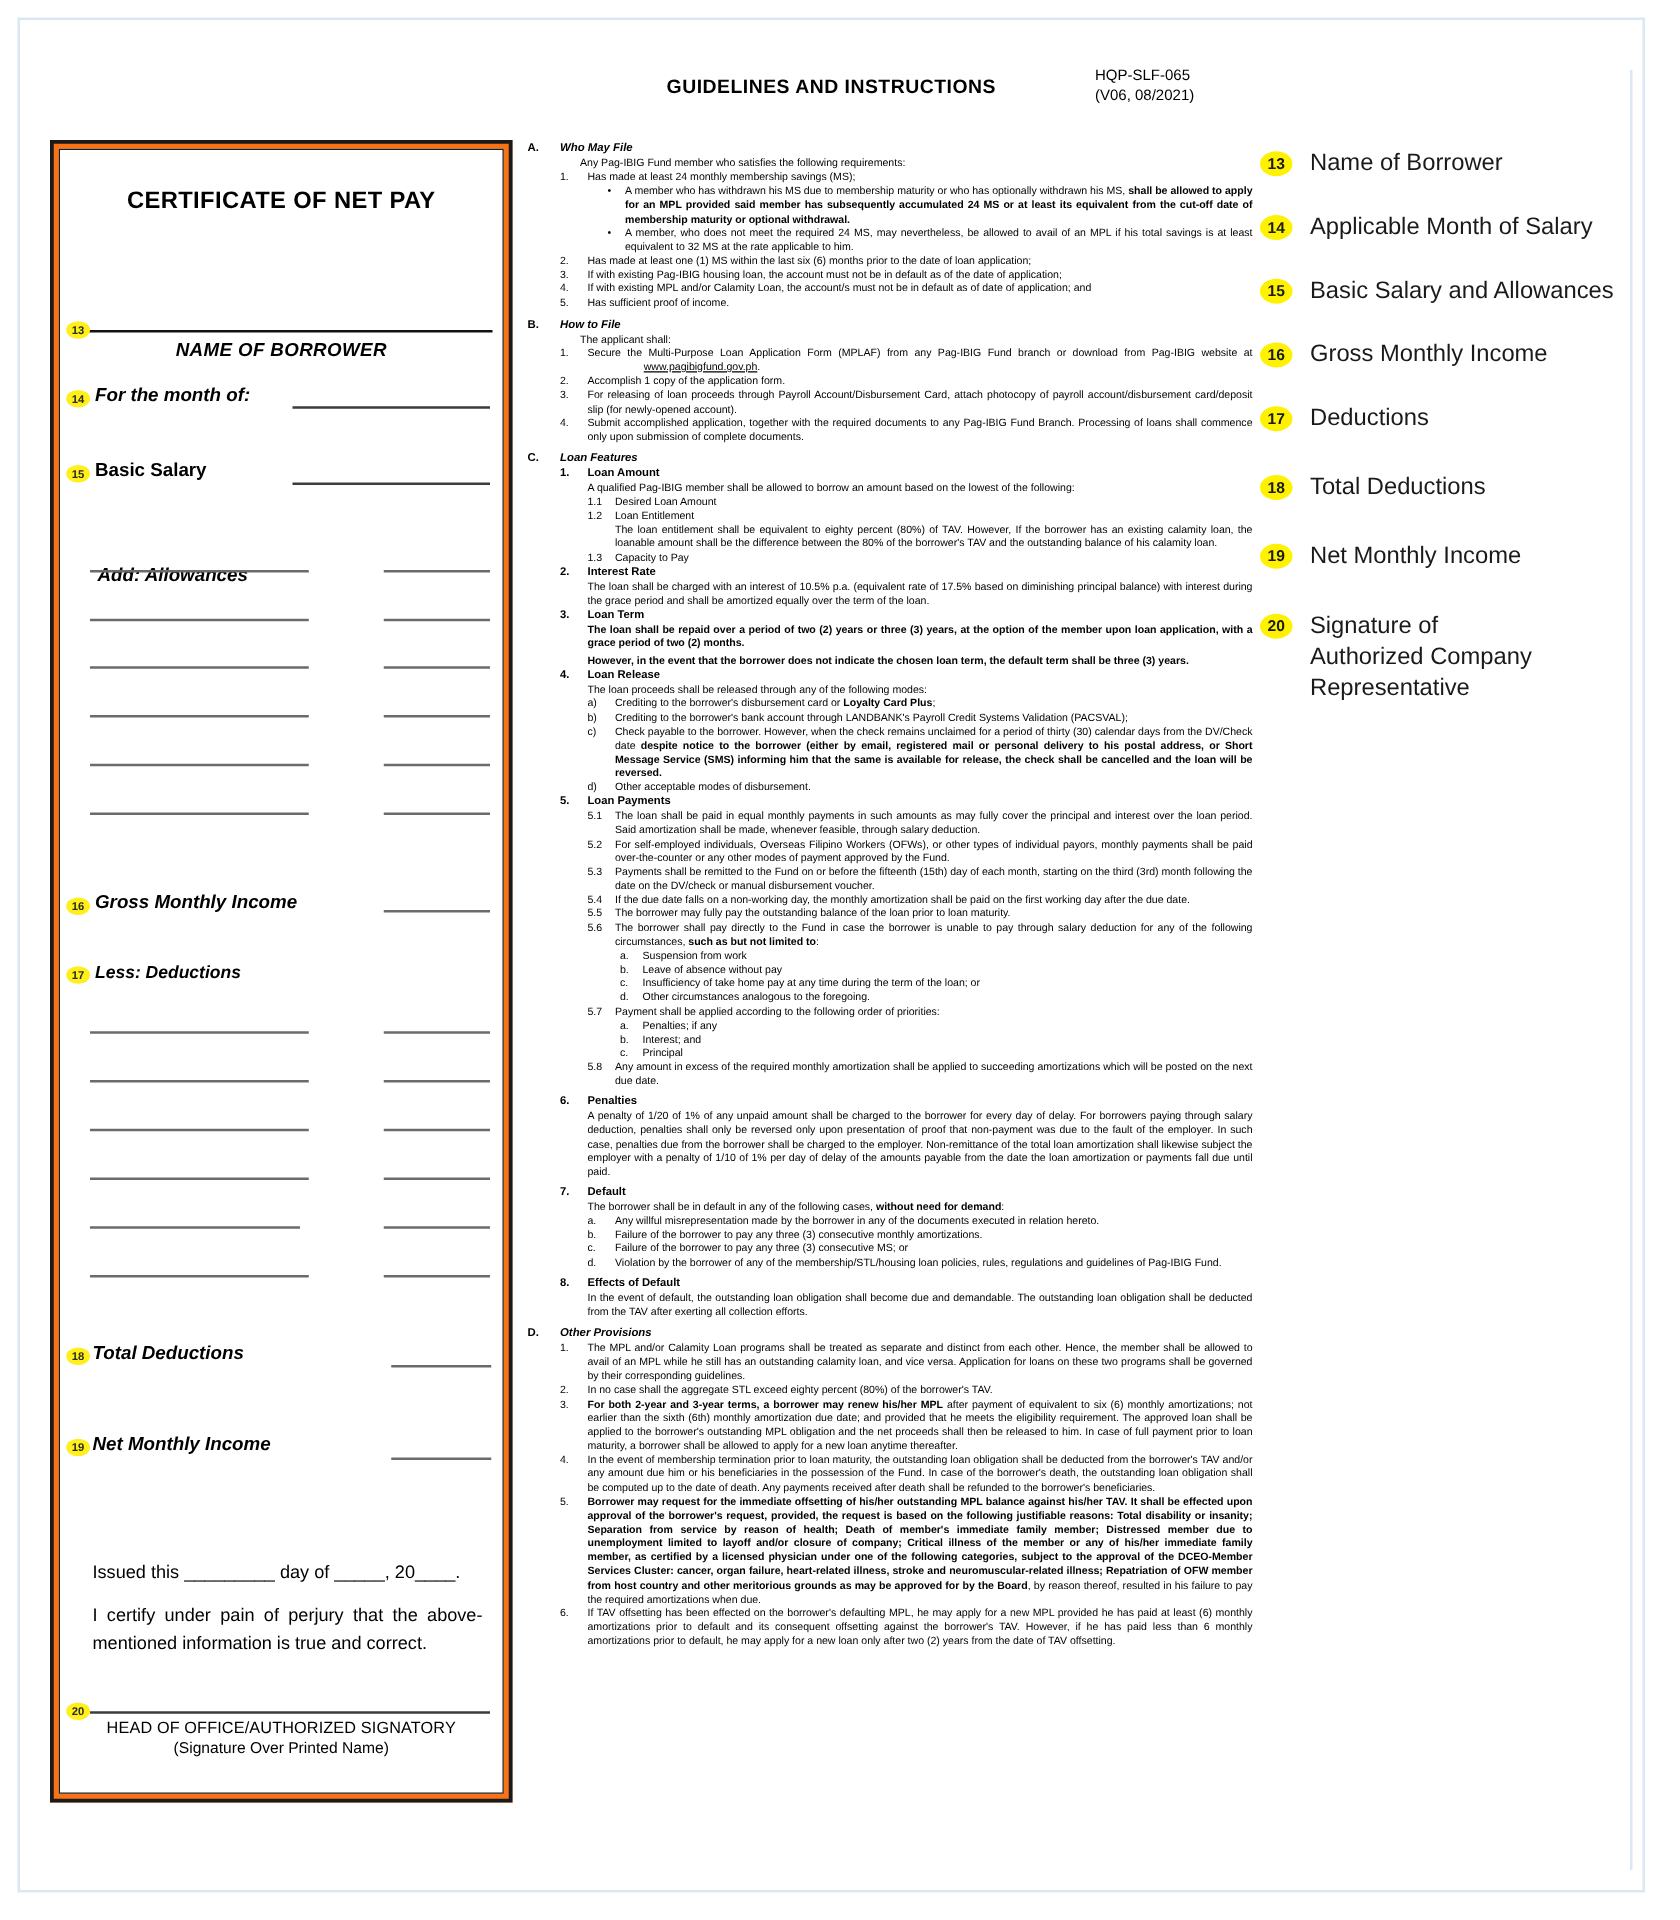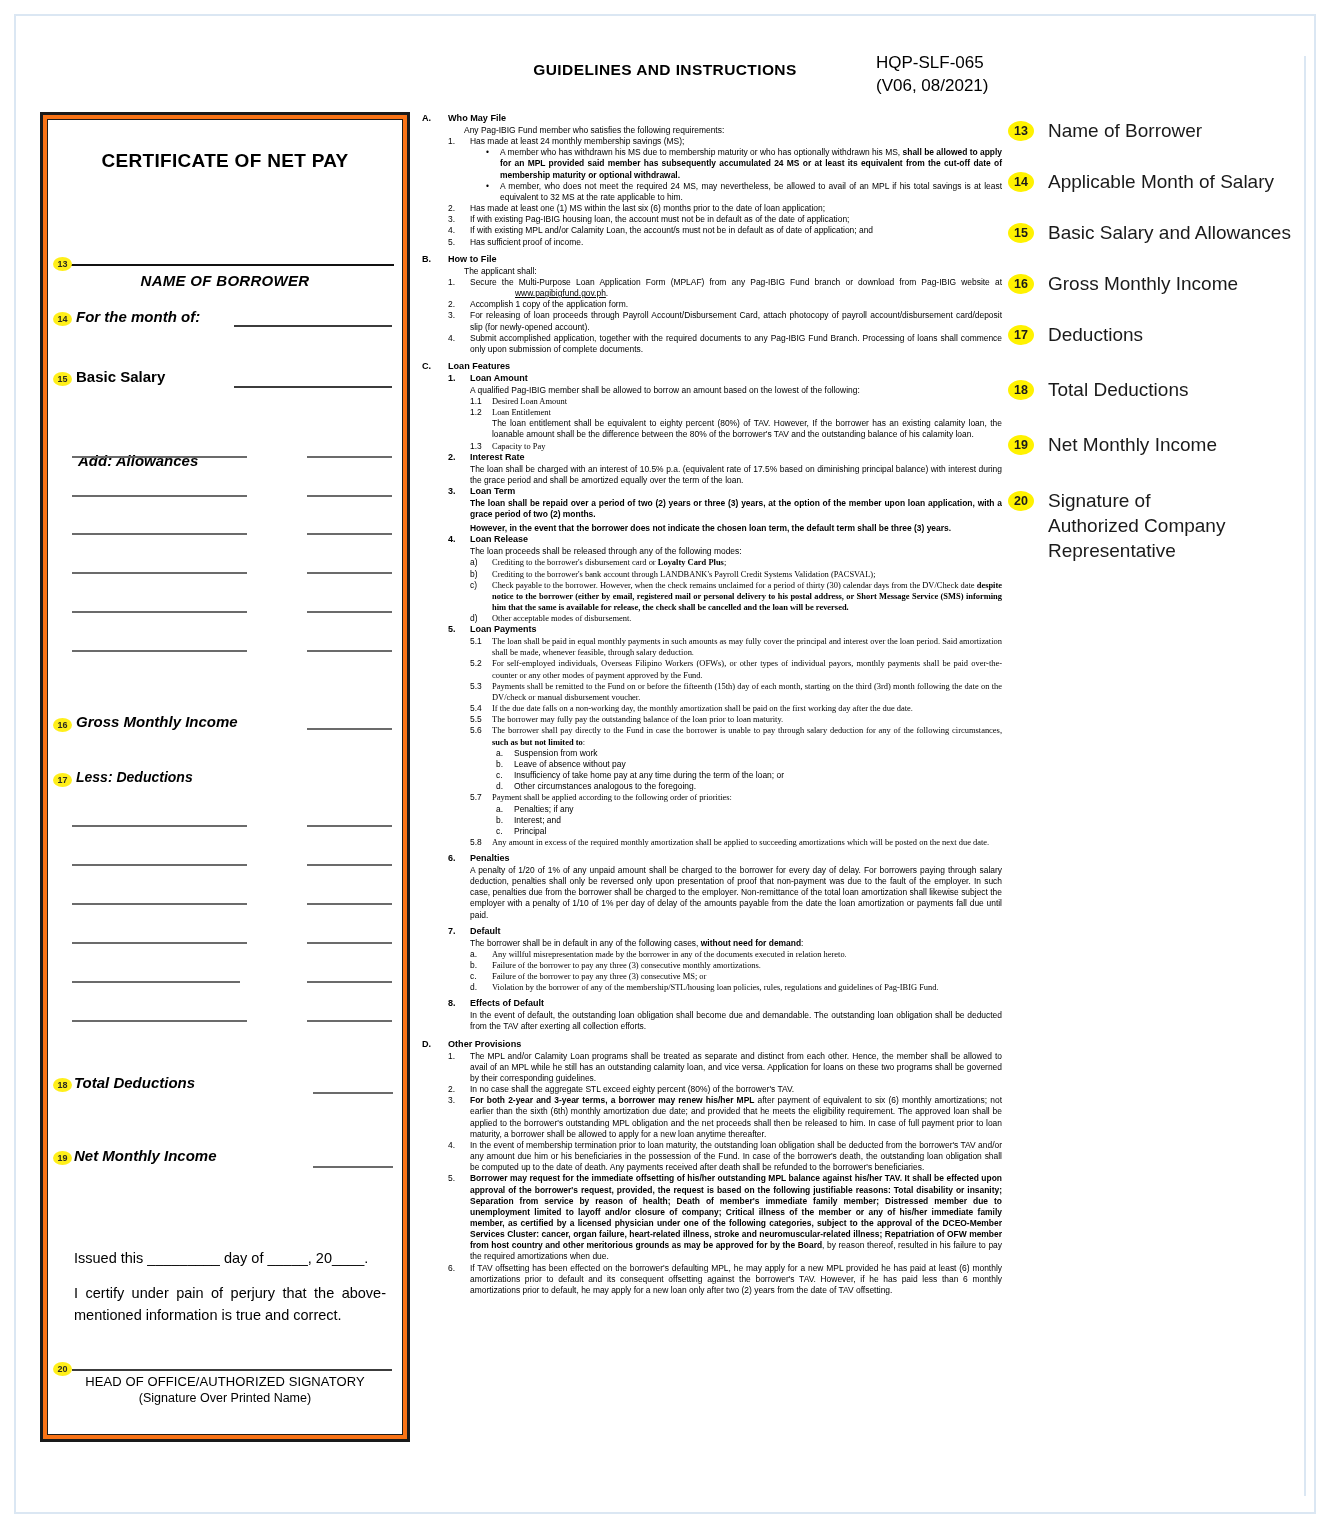--- a/index.html
+++ b/index.html
@@ -20,21 +20,21 @@
 
   
   .doc-header { position:absolute; left:0; top:34px; width:100%; height:50px; }
   .doc-title {
     position:absolute; left:0; right:0; top:11px;
     text-align:center; font-size:15.5px; font-weight:bold;
     letter-spacing:.4px;
   }
   .doc-code {
     position:absolute; left:860px; top:2px; width:210px;
-    text-align:left; font-size:17px; line-height:1.35;
+    text-align:left; font-size:12px; line-height:1.35;
   }
   .doc-code div { white-space:nowrap; }
 
   
   .cert-outer {
     position:absolute; left:24px; top:96px;
     width:370px; height:1330px;
     border:3px solid #1a1a1a;
     padding:4px; background:#f97316;
   }
@@ -93,28 +93,28 @@
   
   .guide {
     position:absolute; left:406px; top:96px;
     width:580px; height:1390px;
     font-size:8.45px; line-height:1.32;
     text-align:justify;
   }
   .sec { margin-bottom:2px; }
   .sec-head { display:flex; font-weight:bold; font-size:9.1px; margin-bottom:1px; }
   .sec-letter { width:26px; flex:0 0 26px; }
-  .sec-title { flex:1; }
+  .sec-title { flex:1;font-style:italic; }
   .lead { margin-left:42px; }
   .li { display:flex; margin-left:26px; }
   .li > .num { flex:0 0 22px; }
   .li > .txt { flex:1; }
   .li2 { display:flex; margin-left:48px; }
   .li2 > .num { flex:0 0 22px; }
-  .li2 > .txt { flex:1;font-family:Liberation Serif, serif; }
+  .li2 > .txt { flex:1; }
   .li3 { display:flex; margin-left:74px; }
   .li3 > .num { flex:0 0 18px; }
   .li3 > .txt { flex:1; }
   .bullet { display:flex; margin-left:64px; }
   .bullet > .dot { flex:0 0 14px; }
   .bullet > .txt { flex:1; }
   .sub { margin-left:48px; }
   .sub2 { margin-left:70px; }
   .b { font-weight:bold; }
   .u { text-decoration:underline;margin-left:45px; }

